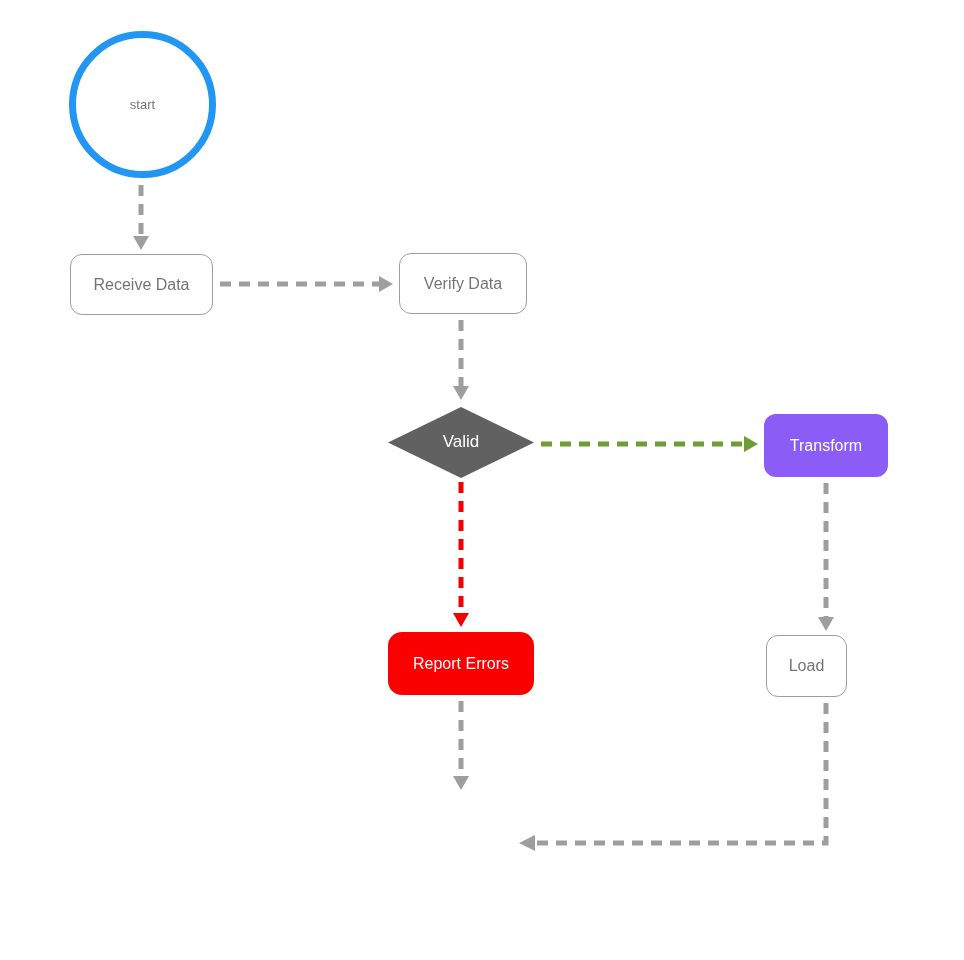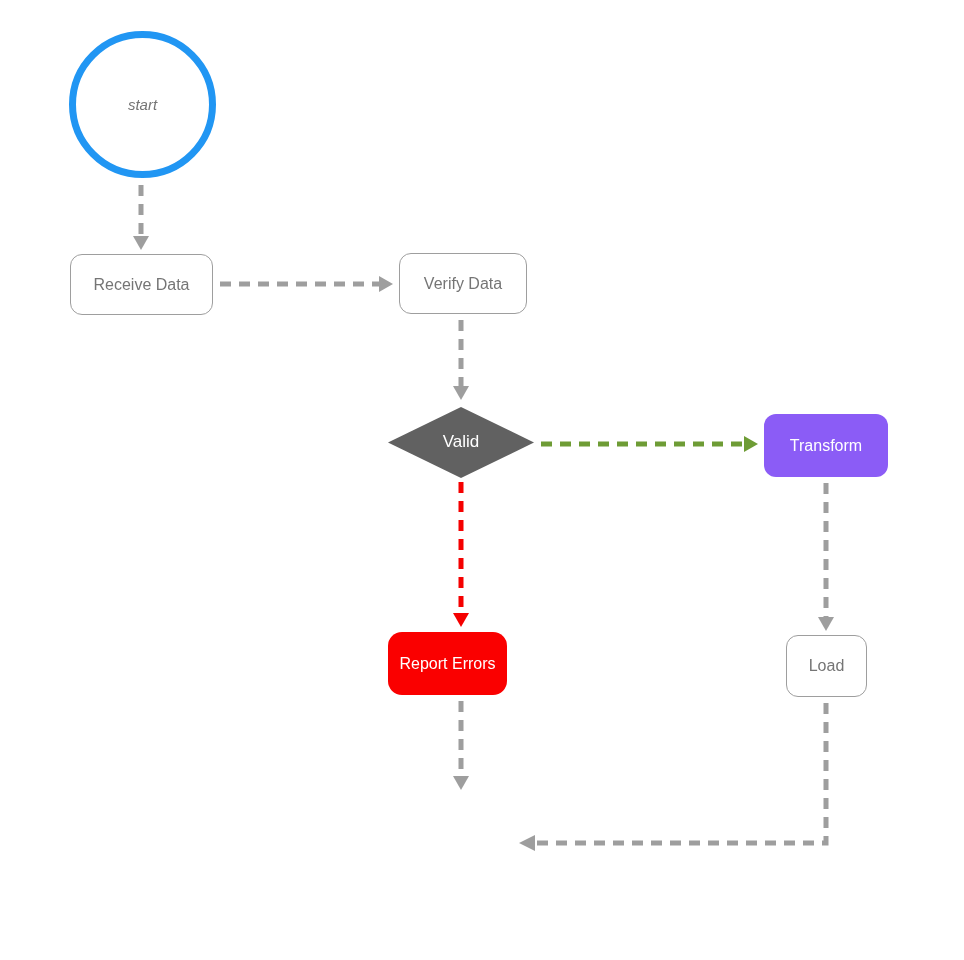--- a/index.html
+++ b/index.html
@@ -42,32 +42,32 @@
     line-height: 1.2;
     white-space: nowrap;
   }
   .shape-circle { border-radius: 50%; }
   .shape-rect   { border-radius: 12px; }
   .outlined     { border: 1px solid #4c1d95; }
   .node-start {
     left: 69px; top: 31px; width: 147px; height: 147px;
     border: 7px solid #2196f3;
   }
-  .node-start .label { font-size: 15px; font-style: italic; }
+  .node-start .label { font-size: 13px; }
   .node-receive { left: 70px;  top: 254px; width: 143px; height: 61px; }
   .node-verify  { left: 399px; top: 253px; width: 128px; height: 61px; }
   .node-valid {
     left: 388px; top: 407px; width: 146px; height: 71px;
     clip-path: polygon(50% 0, 100% 50%, 50% 100%, 0 50%);
     border-radius: 0;
   }
   .node-valid .label { font-size: 17px; text-align: right; }
   .node-transform { left: 764px; top: 414px; width: 124px; height: 63px; }
-  .node-report    { left: 388px; top: 632px; width: 119px; height: 63px; border-radius: 14px; }
-  .node-load      { left: 786px; top: 635px; width: 81px;  height: 62px; }
+  .node-report    { left: 388px; top: 632px; width: 146px; height: 63px; border-radius: 14px; }
+  .node-load      { left: 766px; top: 635px; width: 81px;  height: 62px; }
   .node-stop      { left: 410px; top: 792px; width: 102px; height: 102px; }
   .node-stop .label { font-weight: bold; font-size: 17px; }
 </style>
 </head>
 <body>
 
 <div class="canvas">
 
   <svg class="edges" viewBox="0 0 964 960" xmlns="http://www.w3.org/2000/svg">
 

